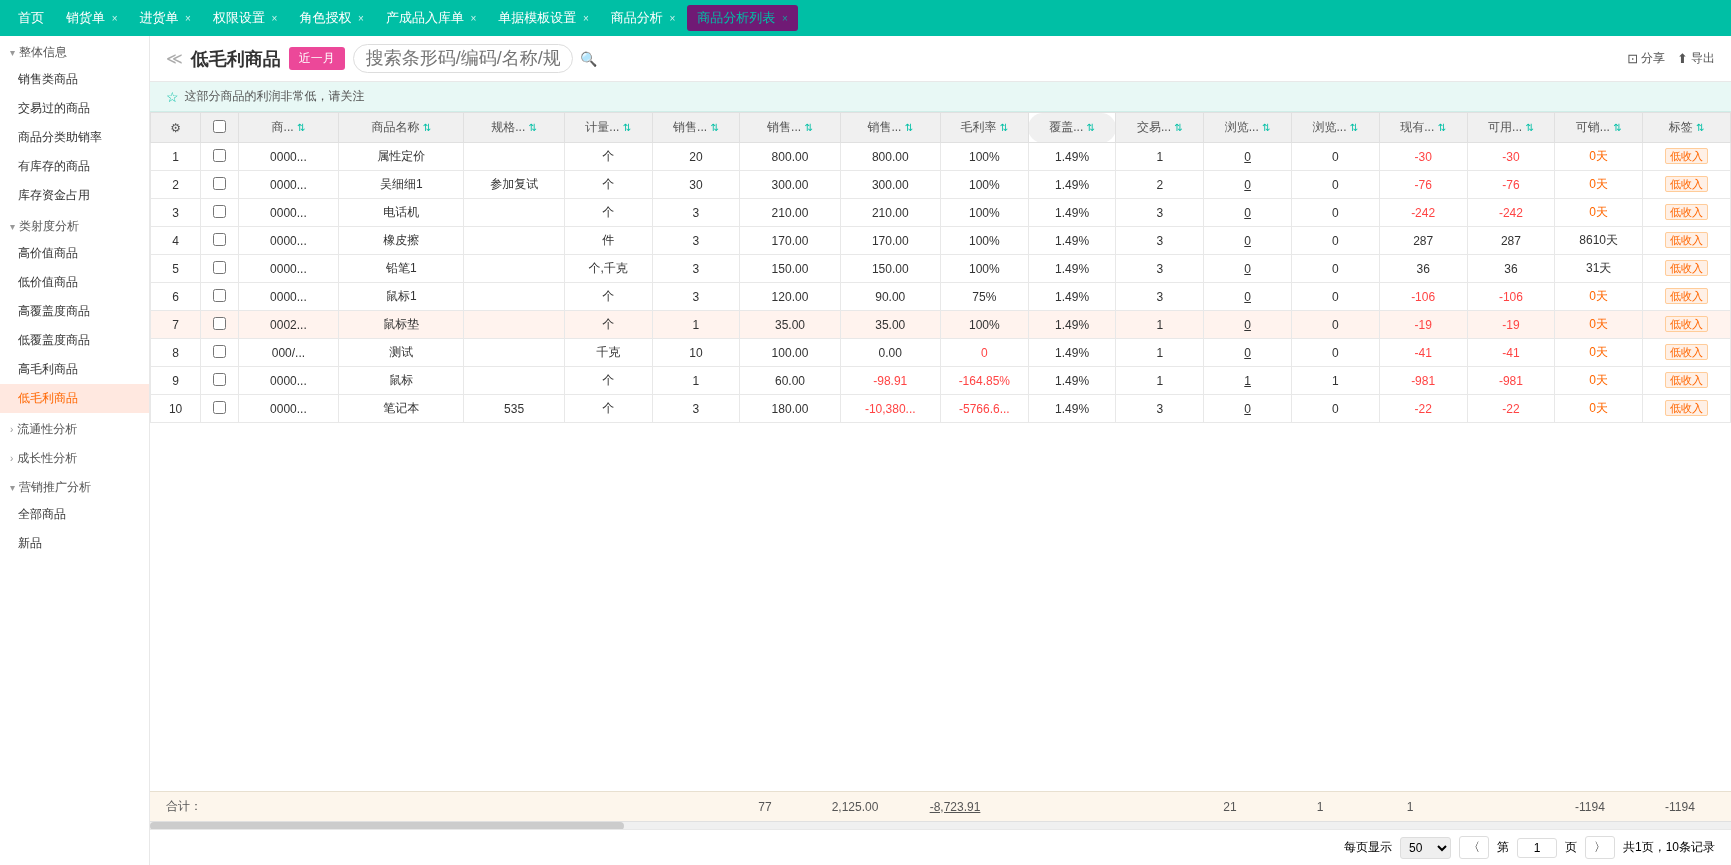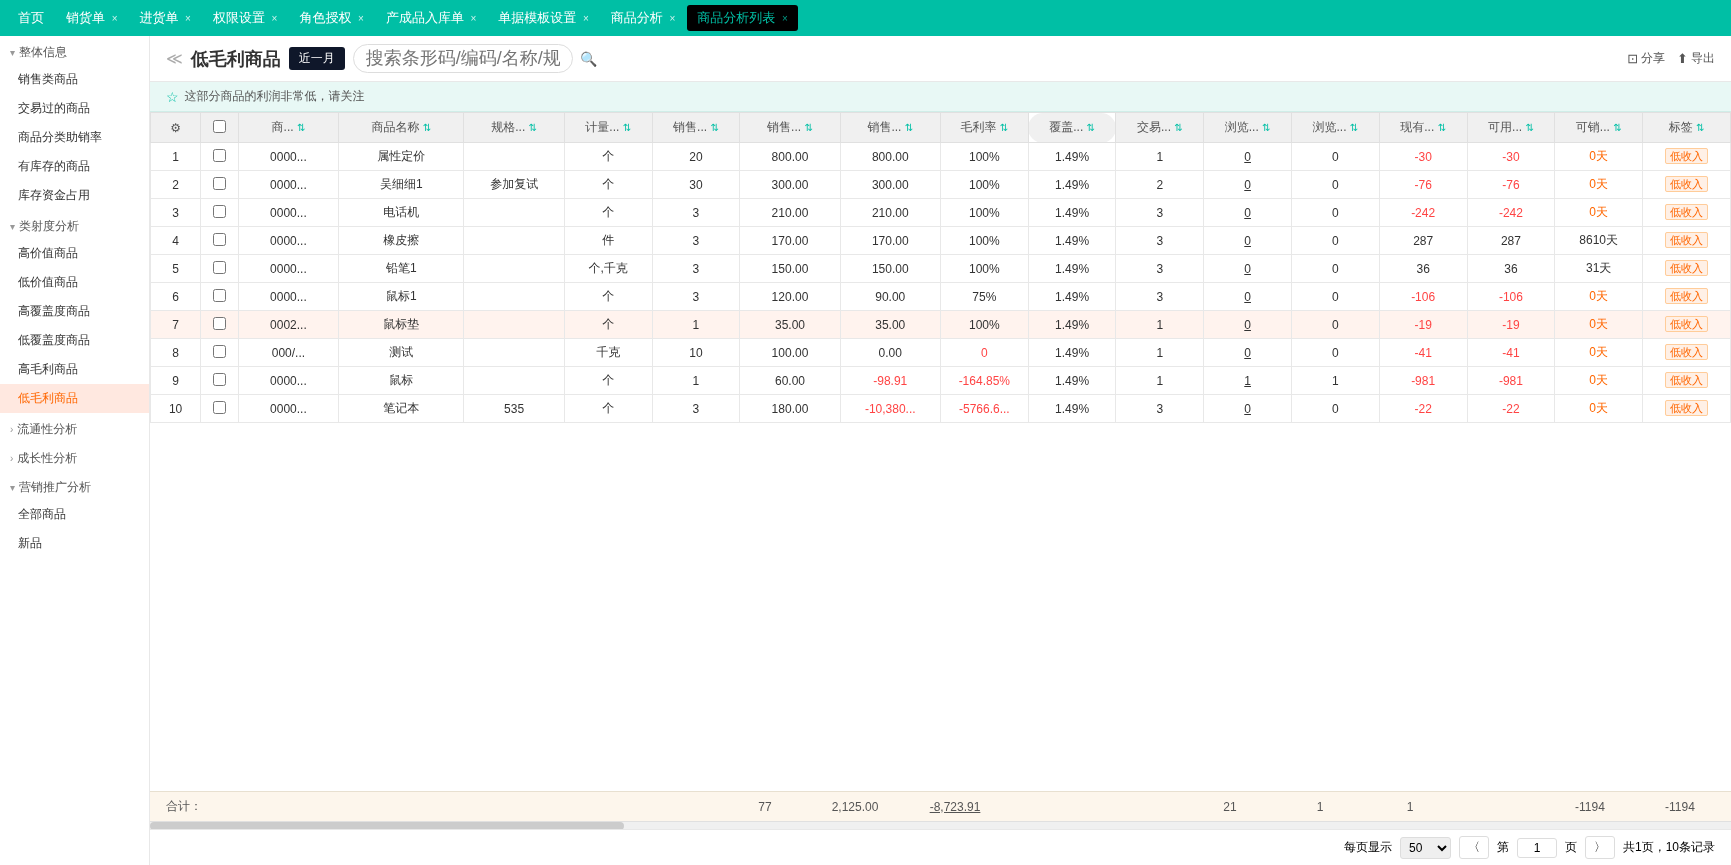--- a/index.html
+++ b/index.html
@@ -15,21 +15,21 @@
       gap: 2px;
     }
     .nav-item {
       color: #fff;
       padding: 4px 10px;
       cursor: pointer;
       border-radius: 3px;
       white-space: nowrap;
       font-size: 13px;
     }
-    .nav-item.active { background: #000000; color: #00bfa5; }
+    .nav-item.active { background: #701a75; color: #00bfa5; }
     .nav-close { font-size: 10px; margin-left: 3px; opacity: 0.8; }
 
     
     .main-layout {
       display: flex;
       height: calc(100vh - 36px);
     }
 
     
     .sidebar {
@@ -74,21 +74,21 @@
       background: #fff;
       border-bottom: 1px solid #e8e8e8;
       gap: 8px;
     }
     .page-title {
       font-size: 18px;
       font-weight: bold;
       color: #333;
     }
     .filter-btn {
-      background: #0f172a;
+      background: #ec4899;
       color: #fff;
       border: none;
       border-radius: 3px;
       padding: 3px 10px;
       cursor: pointer;
       font-size: 12px;
     }
     .search-box {
       border: 1px solid #ddd;
       border-radius: 16px;

